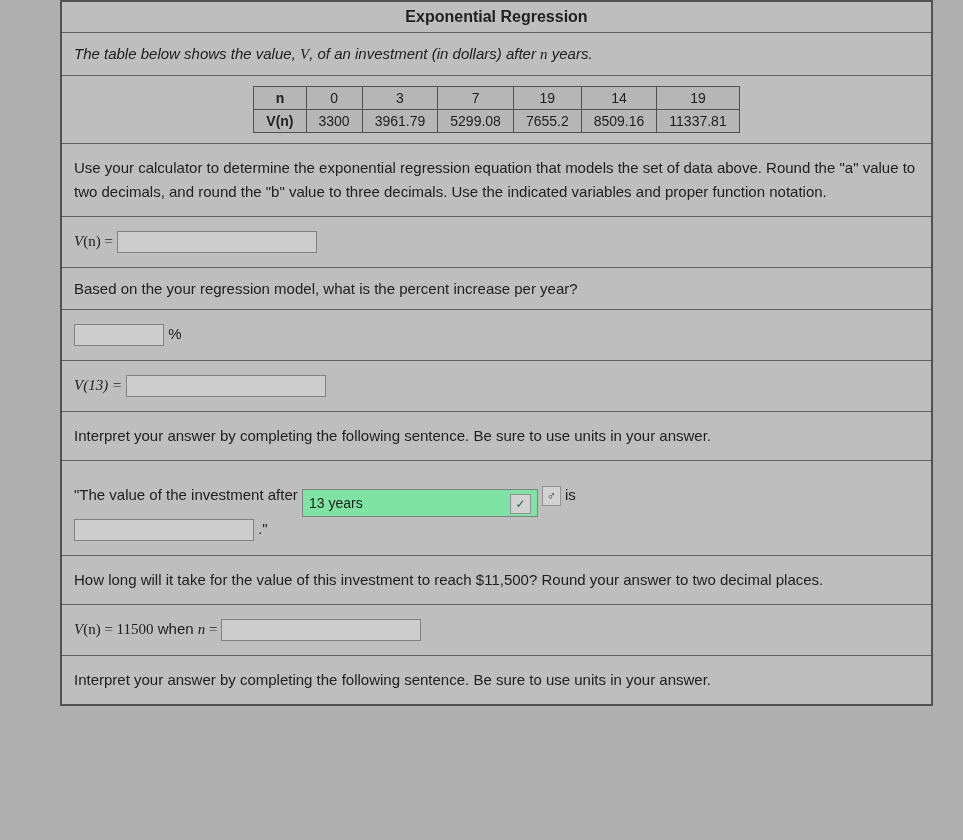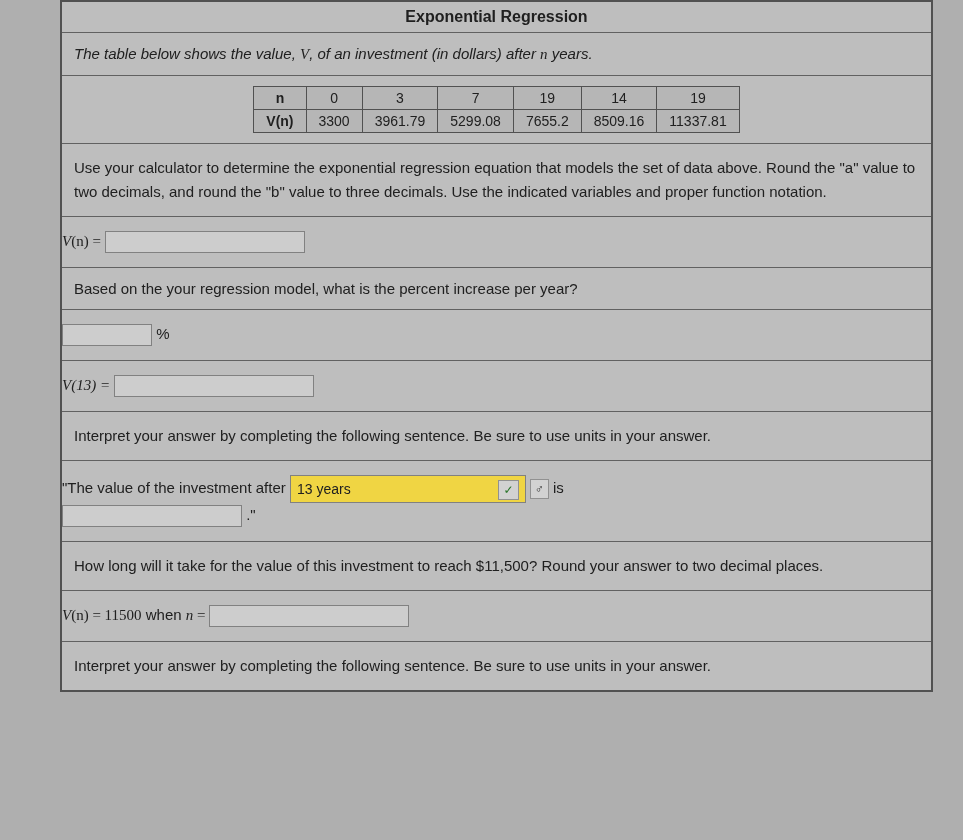--- a/index.html
+++ b/index.html
@@ -87,27 +87,28 @@
     border: 1px solid #999;
     padding: 0 4px;
     font-size: 12px;
     background: #ddd;
     height: 20px;
     line-height: 18px;
     vertical-align: middle;
   }
   .prefilled {
     border: 1px solid #888;
-    background: #fde047;
+    background: #86efac;
     padding: 2px 6px;
     display: inline-block;
     vertical-align: middle;
     font-size: 14px;
-  }
-  .row-pad { padding: 14px 0 !important; }
+    margin-top: 14px;
+  }
+  .row-pad { padding: 14px 12px !important; }
   .line-gap { line-height: 1.6; }
 </style>
 </head>
 <body>
 
 <div class="page">
 <table class="outer-table">
 <tbody>
   <tr>
           <td class="title-cell">Exponential Regression</td>

